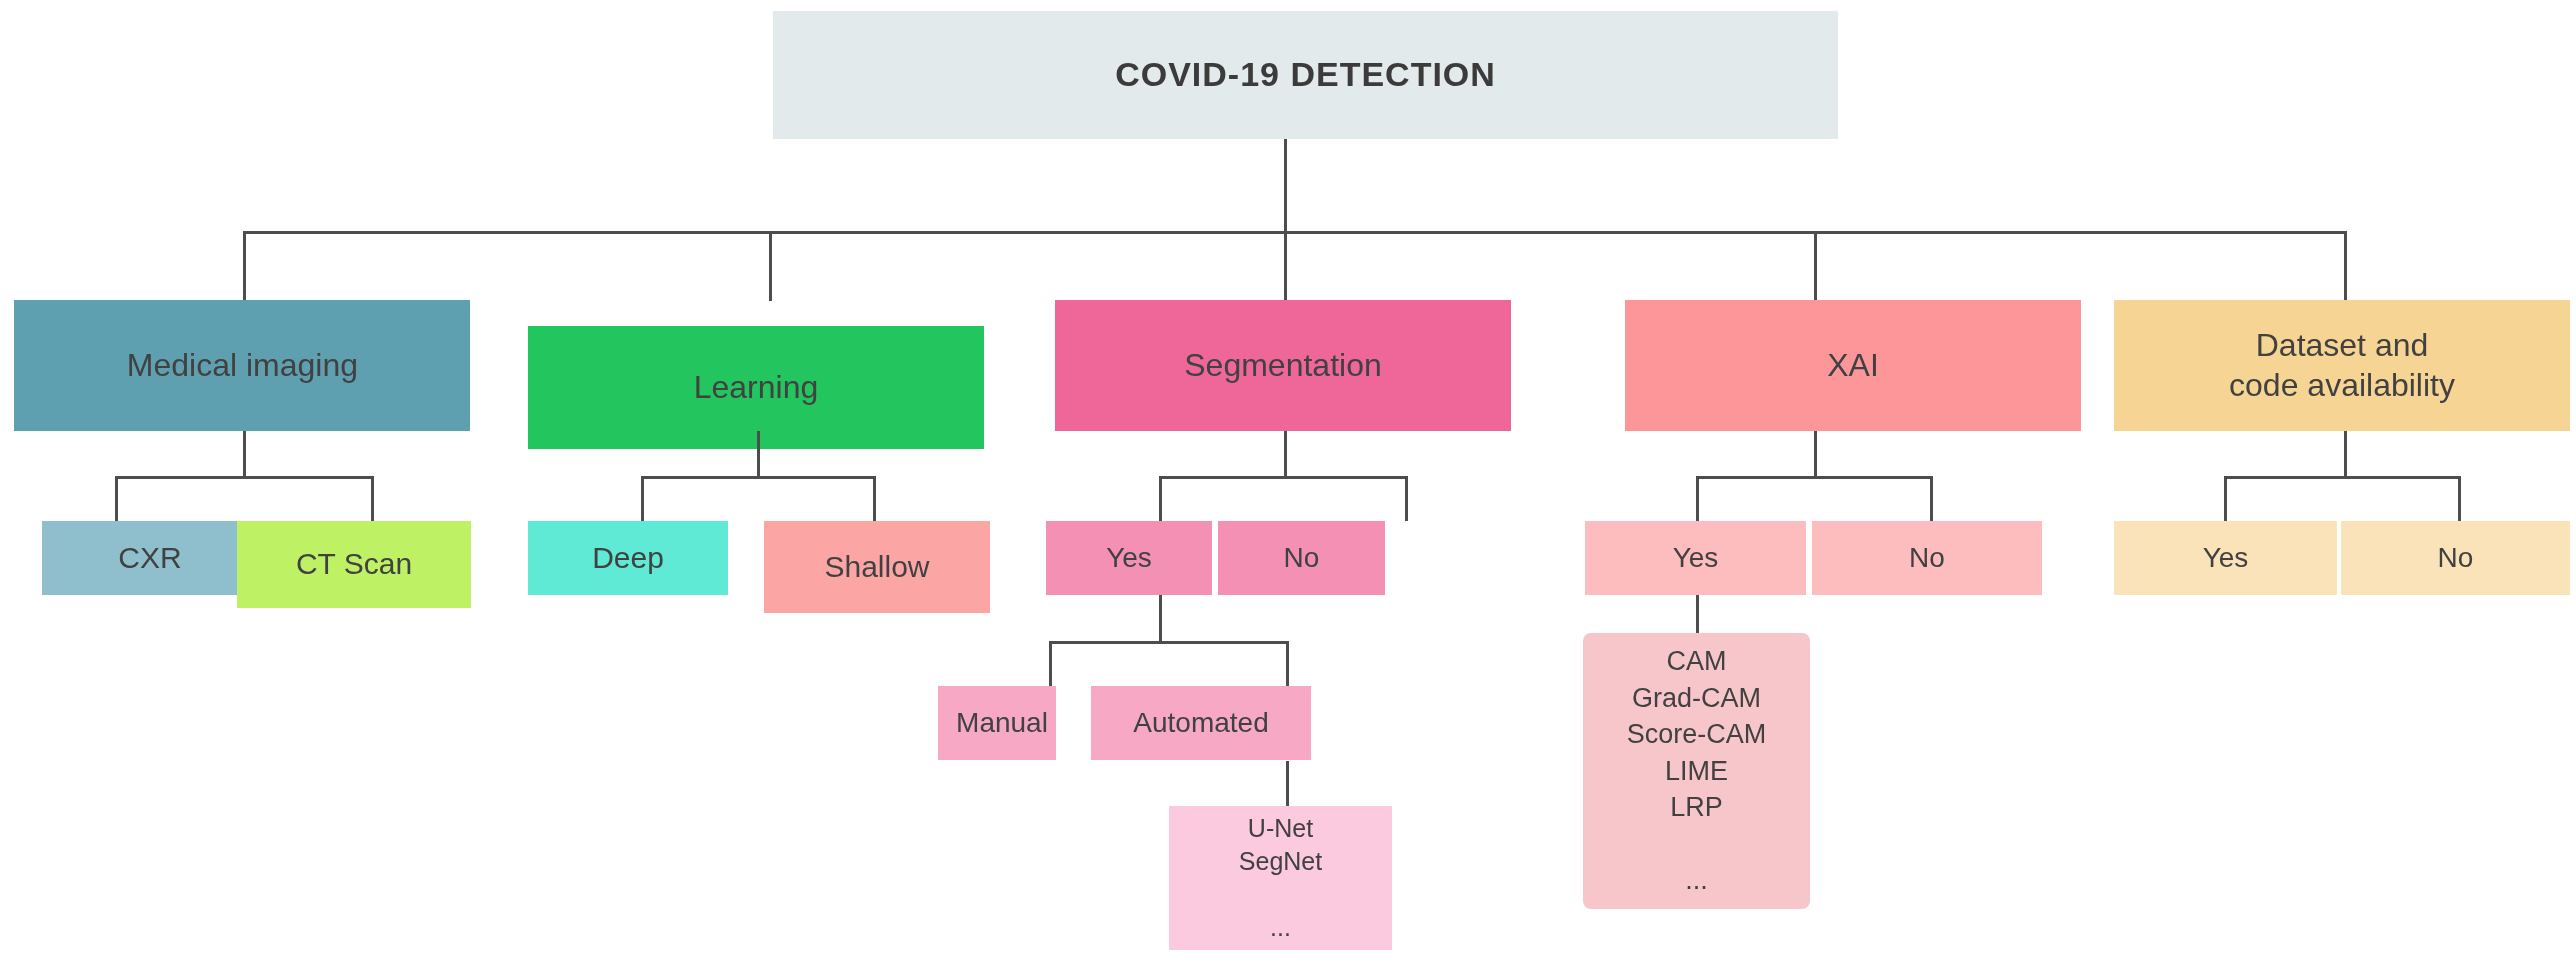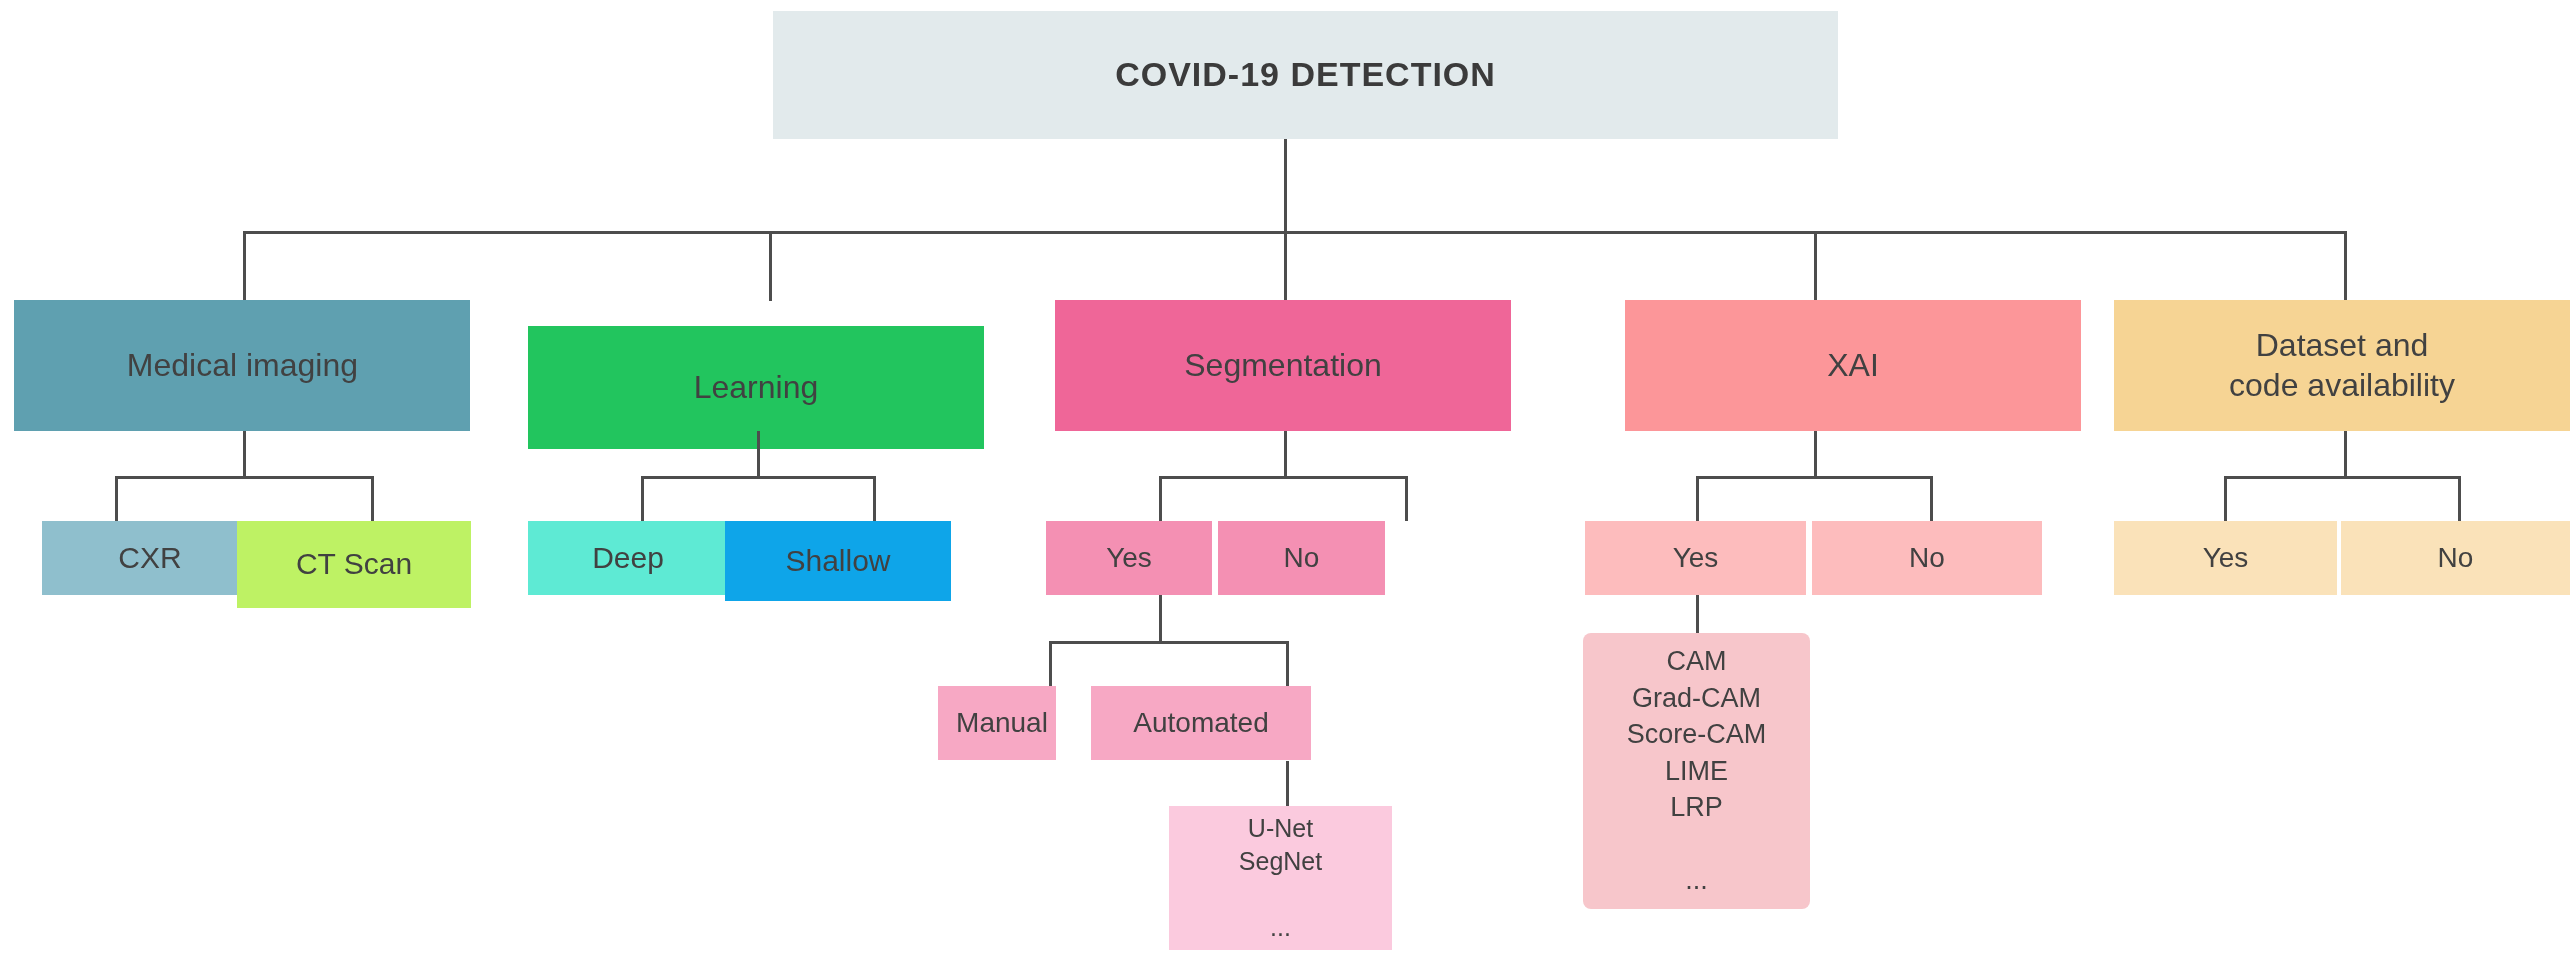--- a/index.html
+++ b/index.html
@@ -73,21 +73,21 @@
   <div class="line vline" style="left:371px; top:476px; height:45px;"></div>
   <div class="box lvl2" style="left:14.4px; top:521px; width:215px; height:74px; background:#8fbfcd;margin-left:28px;">CXR</div>
   <div class="box lvl2" style="left:237px; top:521px; width:234px; height:87px; background:#bef264;">CT Scan</div>
 
   <div class="box lvl1" style="left:528px; top:300px; width:456px; height:123px; background:#22c55e;margin-top:26px;">Learning</div>
   <div class="line vline" style="left:757px; top:431px; height:46px;"></div>
   <div class="line hline" style="left:641px; top:476px; width:235px;"></div>
   <div class="line vline" style="left:641px; top:476px; height:45px;"></div>
   <div class="line vline" style="left:873px; top:476px; height:45px;"></div>
   <div class="box lvl2" style="left:528px; top:521px; width:200px; height:74px; background:#5eead4;">Deep</div>
-  <div class="box lvl2" style="left:725px; top:521px; width:226px; height:80px; background:#0ea5e9;">Shallow</div>
+  <div class="box lvl2" style="left:764px; top:521px; width:226px; height:92px; background:#fca5a5;">Shallow</div>
 
   <div class="box lvl1" style="left:1055px; top:300px; width:456px; height:131px; background:#ef6698;">Segmentation</div>
   <div class="line vline" style="left:1284px; top:431px; height:46px;"></div>
   <div class="line hline" style="left:1159px; top:476px; width:248px;"></div>
   <div class="line vline" style="left:1159px; top:476px; height:45px;"></div>
   <div class="line vline" style="left:1405px; top:476px; height:45px;"></div>
   <div class="box lvl3" style="left:1046px; top:521px; width:166px; height:74px; background:#f490b3;">Yes</div>
   <div class="box lvl3" style="left:1218px; top:521px; width:167px; height:74px; background:#f490b3;">No</div>
 
   <div class="line vline" style="left:1159px; top:595px; height:46px;"></div>

